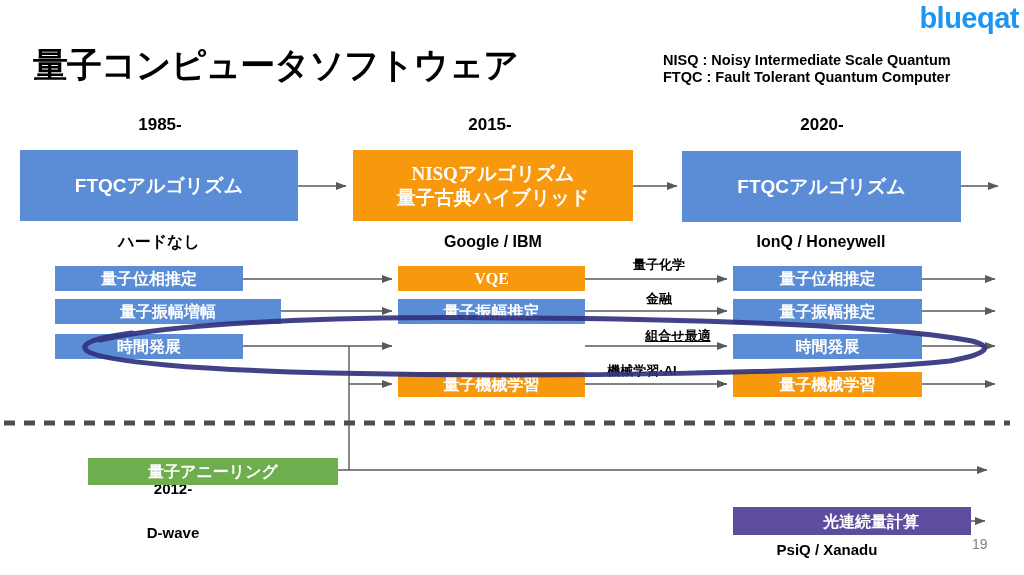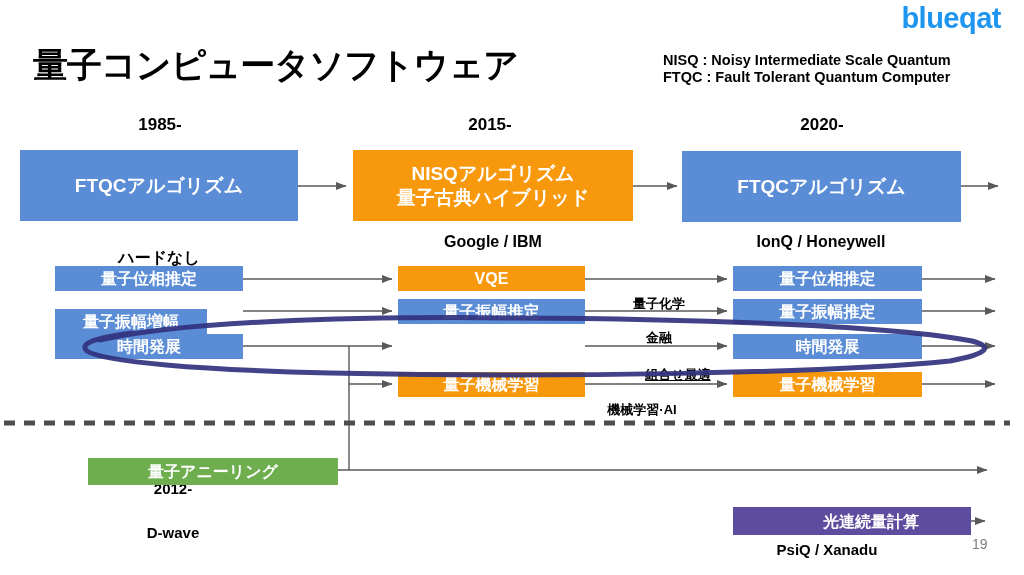--- a/index.html
+++ b/index.html
@@ -9,37 +9,37 @@
     font-family:"Liberation Sans","DejaVu Sans",sans-serif;
   }
   .abs { position:absolute; }
   svg.layer { position:absolute; left:0; top:0; width:1024px; height:575px; }
   .connector { stroke:var(--arrow-gray); stroke-width:1.4; fill:none; }
   .plain { stroke:var(--arrow-gray); stroke-width:1.4; fill:none; }
   .dashline { stroke:var(--dash-gray); stroke-width:5; stroke-dasharray:11 9; fill:none; }
   .annotation { stroke:var(--annotation-navy); stroke-width:5; fill:none; stroke-linecap:round; stroke-linejoin:round; opacity:0.92; }
   .ahead { fill:var(--arrow-gray); }
 
-  .logo { right:23px; top:2px; font-size:29px; font-weight:bold; color:var(--logo-blue); letter-spacing:-0.5px;margin-left:36px; }
+  .logo { right:5px; top:2px; font-size:29px; font-weight:bold; color:var(--logo-blue); letter-spacing:-0.5px;margin-left:36px; }
   .title { left:33px; top:42px; font-size:35px; font-weight:bold; color:#000; letter-spacing:-1px; white-space:nowrap; }
   .legend { left:663px; top:52px; font-size:14.5px; font-weight:bold; color:#000; line-height:17px; white-space:nowrap; }
 
   .yearlbl { font-size:17px; font-weight:bold; color:#000; text-align:center; width:120px; }
   .sublbl  { font-size:16px; font-weight:600; color:#000; text-align:center; white-space:nowrap; }
 
   .box { position:absolute; display:flex; flex-direction:column; align-items:center; justify-content:center;
          color:#fff; font-weight:bold; text-align:center; z-index:2; }
   .box.blue   { background:var(--blue); }
-  .box.orange { background:var(--orange); }
+  .box.orange { background:var(--orange);font-family:Liberation Serif, serif; }
   .box.green  { background:var(--green); }
   .box.purple { background:var(--purple);padding-left:38px; }
   .bigbox   { height:71px; font-size:19px; line-height:24px; }
   .smallbox { height:25px; font-size:16px; line-height:25px; }
 
-  .applbl { font-size:13px; font-weight:bold; color:#000; text-align:center; width:120px; white-space:nowrap;margin-top:39px; }
+  .applbl { font-size:13px; font-weight:bold; color:#000; text-align:center; width:120px; white-space:nowrap; }
   .caption { font-size:15px; font-weight:600; color:#000; text-align:center; }
   .pagenum { left:972px; top:536px; font-size:14px; color:var(--page-gray); }
   .z3 { z-index:3; }
 </style>
 </head>
 <body>
 
 <div class="canvas">
 
   <svg class="layer">
@@ -93,28 +93,28 @@
     <span>FTQCアルゴリズム</span>
   </div>
   <div class="box orange bigbox" style="left:353px; top:150px; width:280px;">
     <span>NISQアルゴリズム</span>
     <span>量子古典ハイブリッド</span>
   </div>
   <div class="box blue bigbox" style="left:682px; top:151px; width:279px;">
     <span>FTQCアルゴリズム</span>
   </div>
 
-  <div class="abs sublbl" style="left:84px; top:248px; width:150px;">ハードなし</div>
+  <div class="abs sublbl" style="left:84px; top:232px; width:150px;">ハードなし</div>
   <div class="abs sublbl" style="left:731px; top:233px; width:180px;">IonQ / Honeywell</div>
   <div class="abs sublbl" style="left:418px; top:233px; width:150px;">Google / IBM</div>
 
   <div class="box blue smallbox" style="left:55px; top:266px; width:188px;">
     <span>量子位相推定</span>
   </div>
-  <div class="box blue smallbox" style="left:55px; top:309px; width:152px;text-align:center;">
+  <div class="box blue smallbox" style="left:55px; top:299px; width:226px;text-align:center;">
     <span>量子振幅増幅</span>
   </div>
   <div class="box blue smallbox" style="left:55px; top:334px; width:188px;">
     <span>時間発展</span>
   </div>
 
   <div class="box orange smallbox" style="left:398px; top:266px; width:187px;">
     <span>VQE</span>
   </div>
   <div class="box blue smallbox" style="left:398px; top:299px; width:187px;">

